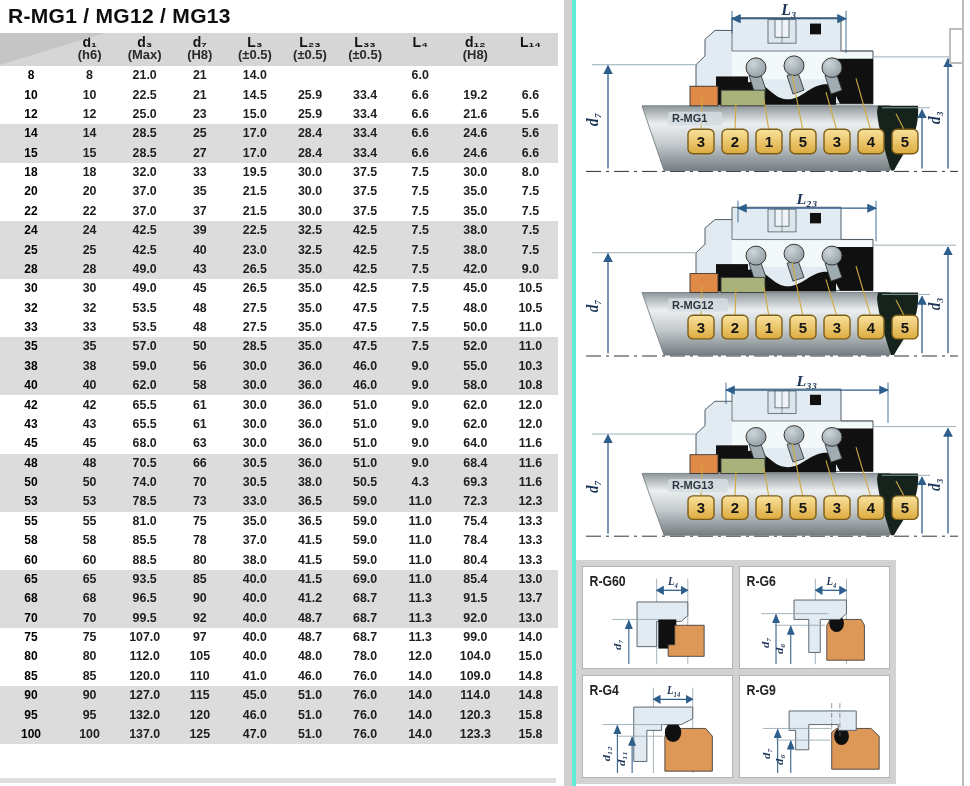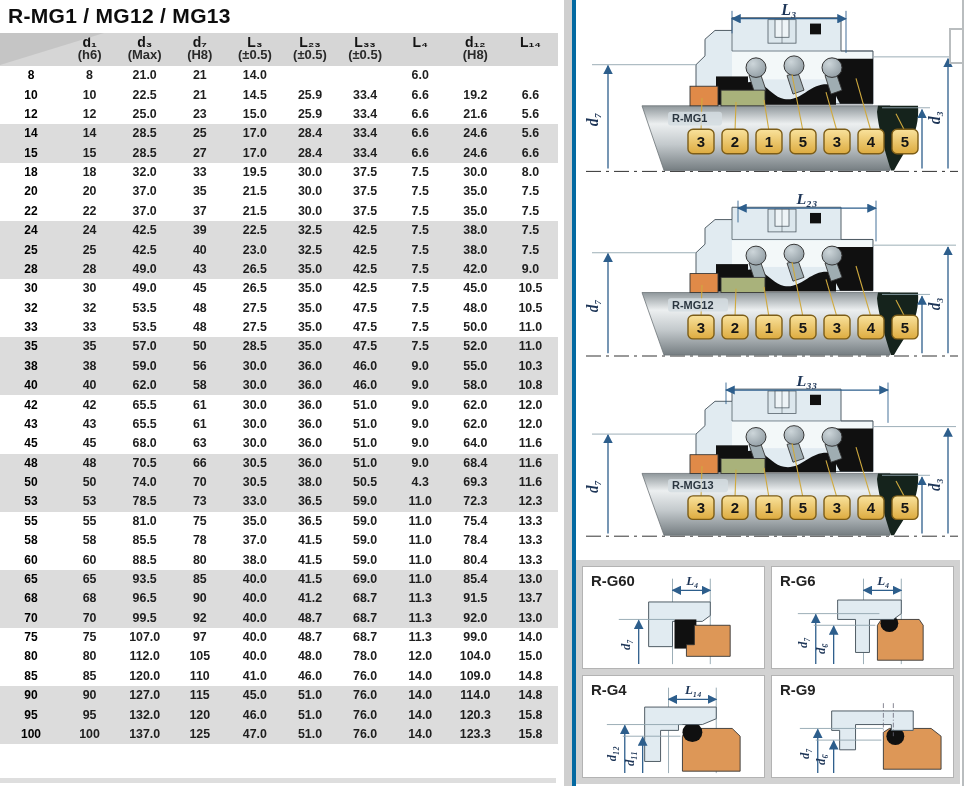--- a/index.html
+++ b/index.html
@@ -5,21 +5,21 @@
   :root{
     --accent_blue:#2d5e8c;
     --stripe_gray:#dcdcdc;
     --header_gray:#d6d6d6;
     --box_yellow:#ecc35e;
     --seat_orange:#dd9757;
   }
   *{margin:0;padding:0;box-sizing:border-box;}
   html,body{width:970px;height:786px;background:#fff;overflow:hidden;
     font-family:"Liberation Sans",sans-serif;-webkit-font-smoothing:antialiased;}
-  .page{position:relative;width:970px;height:786px;background:#0369a1;}
+  .page{position:relative;width:970px;height:786px;background:#5eead4;}
 
   
   .table-panel{position:absolute;left:0;top:0;width:565px;height:786px;background:#fff;}
   .doc-title{position:absolute;left:8px;top:4px;font-size:21px;font-weight:800;
     letter-spacing:.3px;color:#0d0d0d;}
   table.dim-table{position:absolute;left:0;top:33px;width:558px;border-collapse:collapse;
     table-layout:fixed;}
   table.dim-table thead tr{background:var(--header_gray);height:33px;}
   table.dim-table th{font-weight:800;color:#141414;text-align:center;vertical-align:top;
     padding-top:2px;position:relative;}
@@ -39,21 +39,21 @@
   .page-edge{position:absolute;right:6px;top:0;bottom:0;width:2px;background:#b9bdbf;}
   .edge-notch{position:absolute;right:8px;top:28px;width:13px;height:36px;background:#fff;
     border:2px solid #b9bdbf;border-right:none;}
 
   
   .right-panel{position:absolute;left:576px;top:0;width:394px;height:786px;background:#fff;}
   .diagram{position:absolute;left:2px;width:386px;}
   .diagram svg{display:block;}
   #dg0{top:4px;height:188px;} #dg1{top:194px;height:182px;} #dg2{top:376px;height:180px;}
 
-  .details-grid{position:absolute;left:0;top:560px;width:384px;height:224px;background:#d2d2d2;
+  .details-grid{position:absolute;left:0;top:560px;width:320px;height:224px;background:#d2d2d2;
     display:grid;grid-template-columns:1fr 1fr;grid-template-rows:1fr 1fr;gap:6px;padding:6px;}
   .detail-panel{background:#fff;border:1px solid #b3b3b3;overflow:hidden;}
   .detail-panel svg{width:100%;height:100%;display:block;}
 
   
   .dim{stroke:var(--accent_blue);stroke-width:1.3;fill:none;}
   .ext{stroke:#8fa3ad;stroke-width:0.9;}
   .extB{stroke:var(--accent_blue);stroke-width:0.9;}
   .dimL{fill:#1d3557;font-family:"Liberation Serif",serif;font-style:italic;
     font-weight:700;font-size:16px;}

